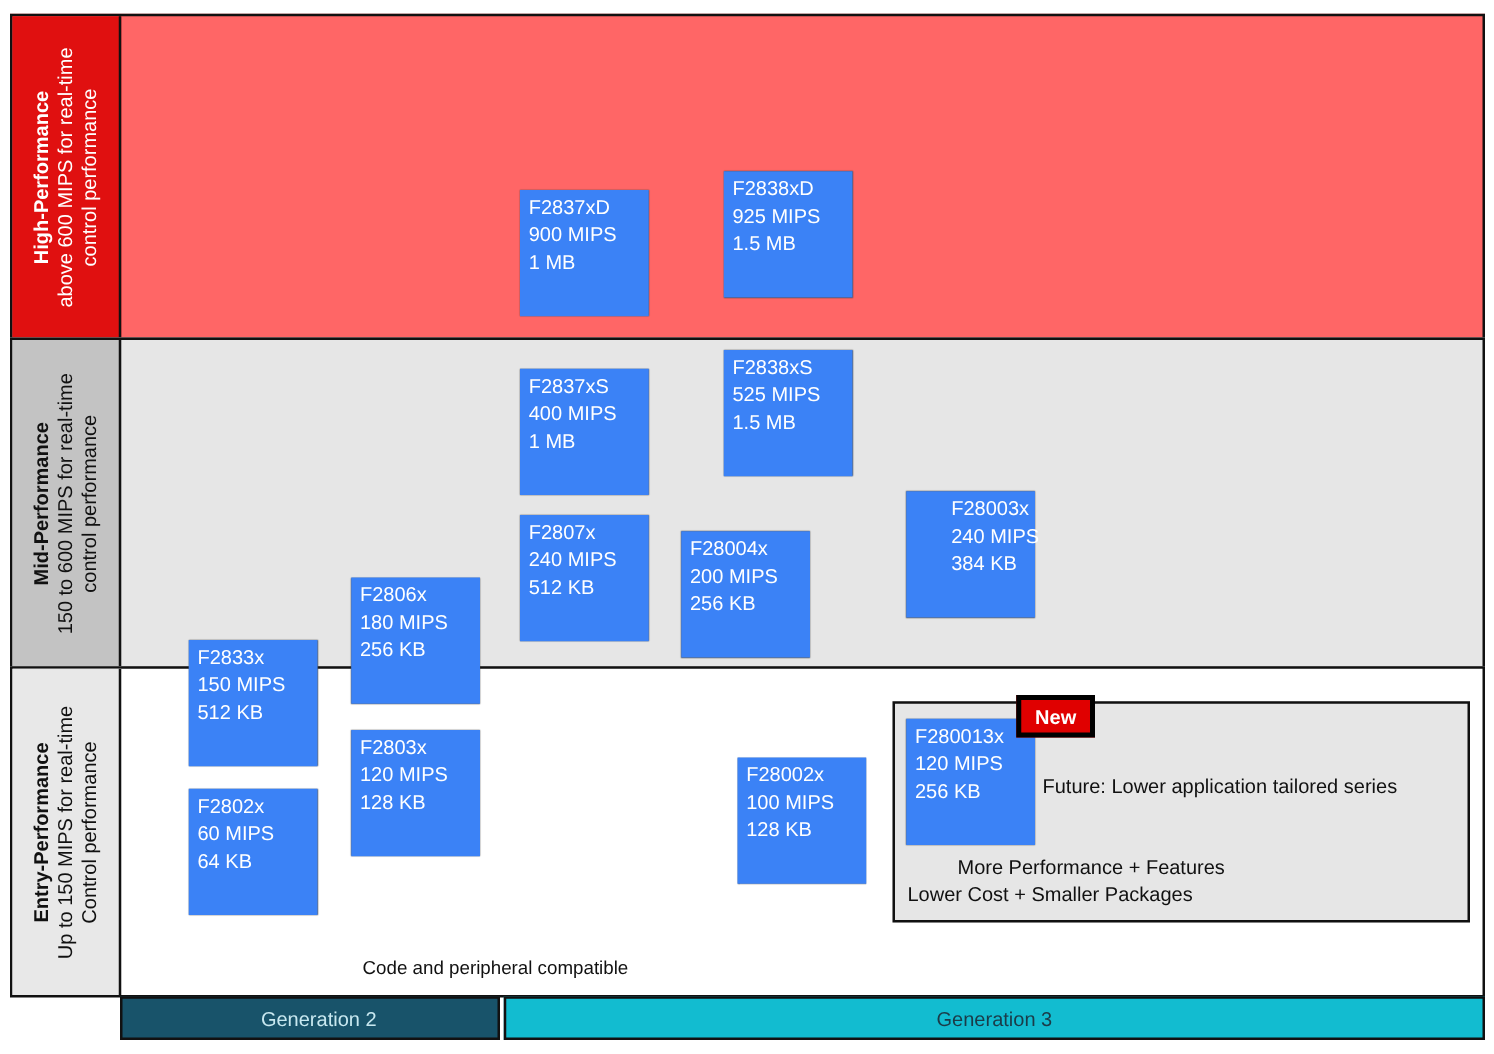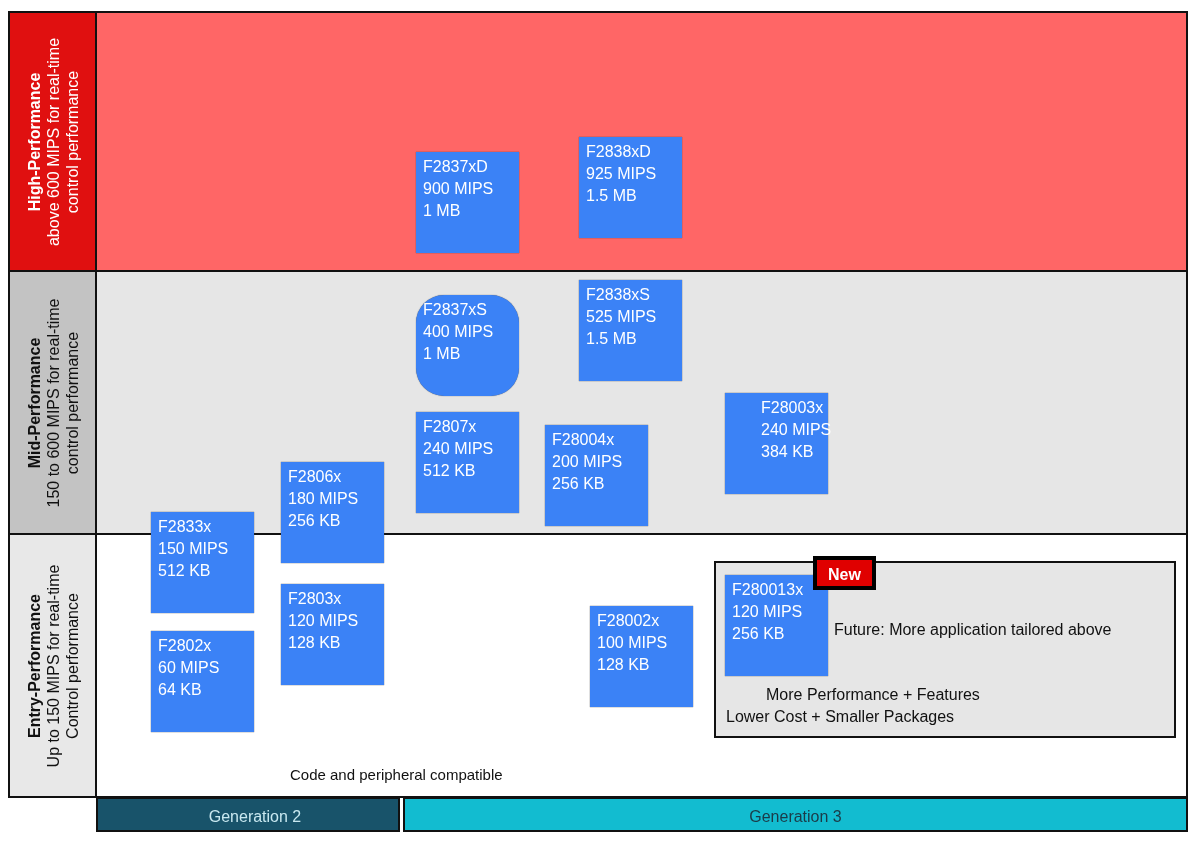--- a/index.html
+++ b/index.html
@@ -68,21 +68,21 @@
 <div class="chip" style="left:416px;top:152px;">
   <span>F2837xD</span>
   <span>900 MIPS</span>
   <span>1 MB</span>
 </div>
 <div class="chip" style="left:579px;top:137px;">
   <span>F2838xD</span>
   <span>925 MIPS</span>
   <span>1.5 MB</span>
 </div>
-<div class="chip" style="left:416px;top:295px;border-radius:28px;">
+<div class="chip" style="left:416px;top:295px;">
   <span>F2837xS</span>
   <span>400 MIPS</span>
   <span>1 MB</span>
 </div>
 <div class="chip" style="left:579px;top:280px;">
   <span>F2838xS</span>
   <span>525 MIPS</span>
   <span>1.5 MB</span>
 </div>
 <div class="chip" style="left:725px;top:393px;padding-left:36px;">
@@ -126,20 +126,20 @@
   <span>128 KB</span>
 </div>
 <div class="chip" style="left:725px;top:575px;">
   <span>F280013x</span>
   <span>120 MIPS</span>
   <span>256 KB</span>
 </div>
 
 <div class="badge" style="left:813px;top:556px;width:63px;height:34px;">New</div>
 
-<div class="txt" style="left:834px;top:619px;">Future: More application tailored above</div>
+<div class="txt" style="left:834px;top:619px;">Future: Lower application tailored series</div>
 <div class="txt" style="left:766px;top:684px;">More Performance + Features</div>
 <div class="txt" style="left:726px;top:706px;">Lower Cost + Smaller Packages</div>
 
 <div class="txt" style="left:290px;top:764px;font-size:15px;">Code and peripheral compatible</div>
 
 <div class="gen" style="left:96px;width:304px;background:#18536a;color:#c8e8f0;padding-left:14px;">Generation 2</div>
 <div class="gen" style="left:403px;width:785px;background:#12bcd0;color:#1b3b48;">Generation 3</div>
 
 </body></html>

